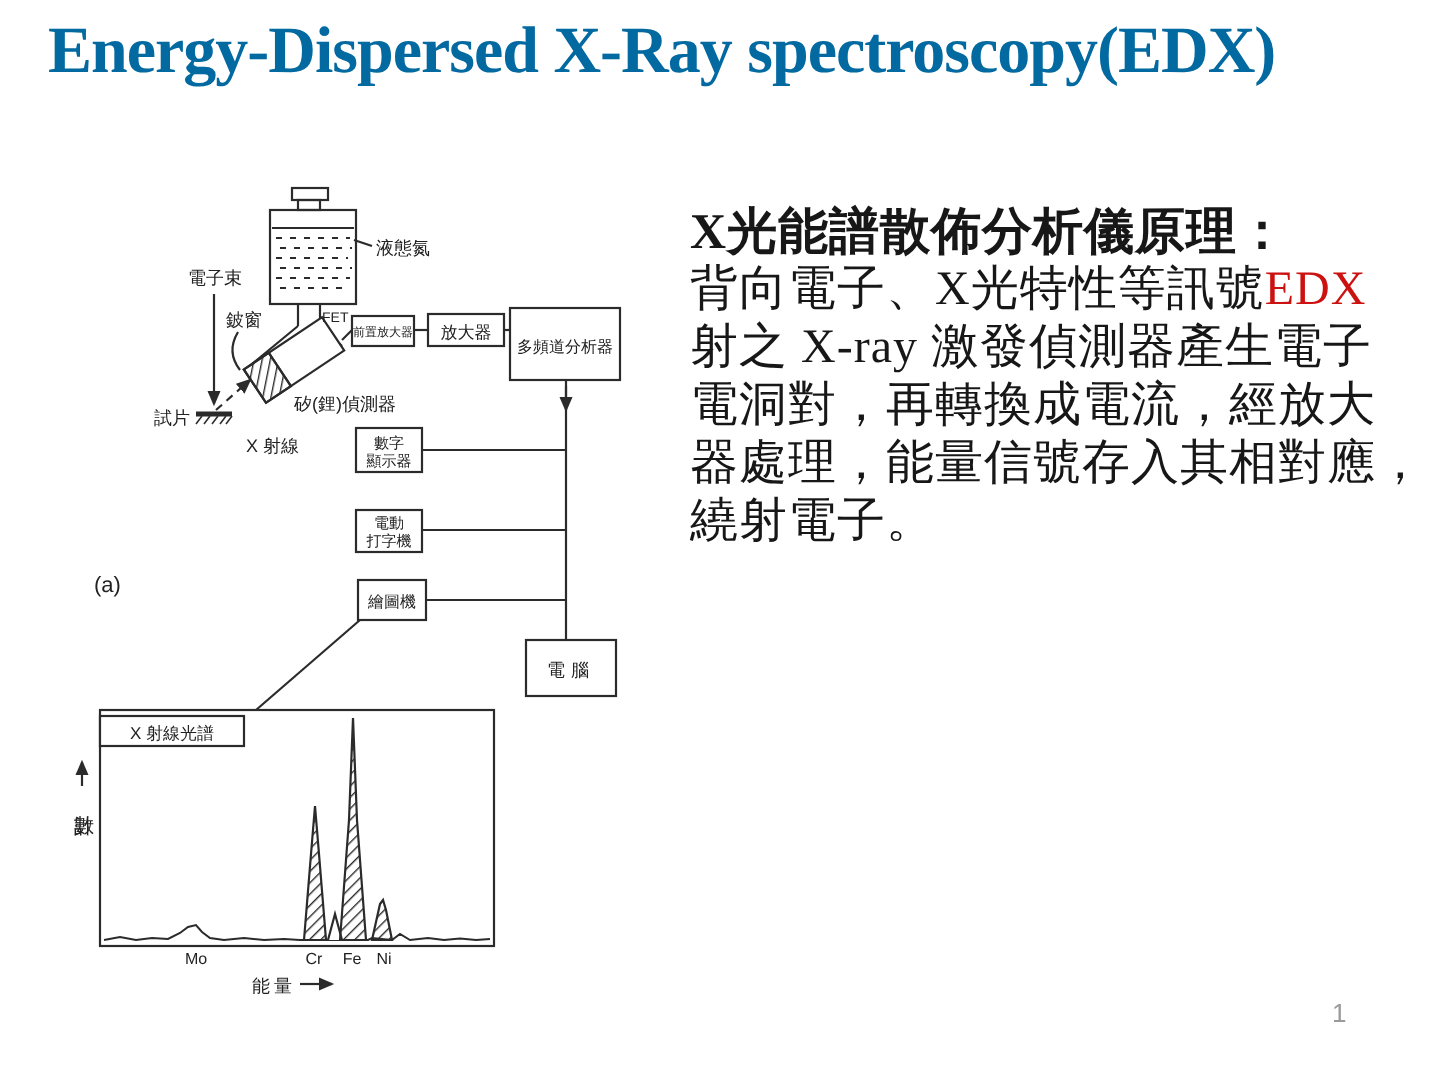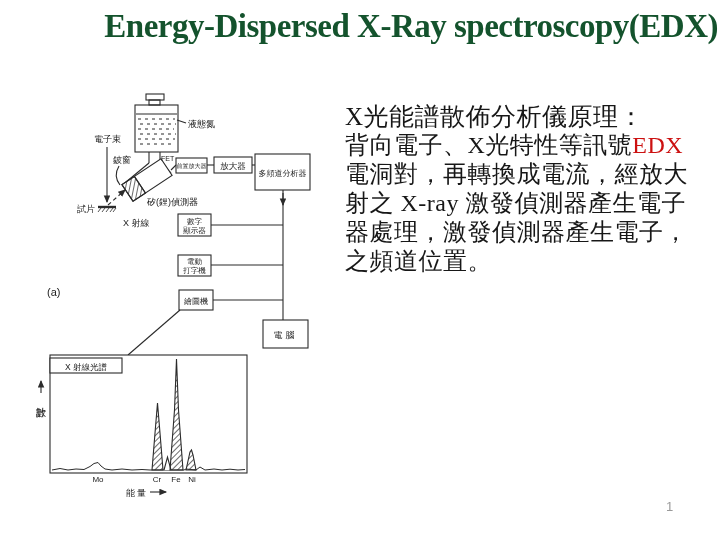--- a/index.html
+++ b/index.html
@@ -3,28 +3,28 @@
 <meta charset="utf-8">
 <style>
   html,body{margin:0;padding:0;background:#e8e8e8;}
   .slide{
     position:relative;width:720px;height:540px;background:#ffffff;
     overflow:hidden;font-family:"Liberation Serif", serif;
   }
   .slide-title{
     position:absolute;left:24px;top:8px;width:694px;
     font-family:"Liberation Serif", serif;font-weight:bold;
-    font-size:33px;letter-spacing:-0.5px;color:#14532d;white-space:nowrap;text-align:right;
+    font-size:33px;letter-spacing:-0.5px;color:#0369a1;white-space:nowrap;
   }
   .text-block{
     position:absolute;left:345px;top:102px;width:372px;
     font-size:24px;line-height:29px;color:#171717;letter-spacing:0.5px;
   }
   .text-block .line{white-space:nowrap;}
-  .text-block .heading{font-weight:normal;font-size:25px;}
+  .text-block .heading{font-weight:bold;font-size:25px;}
   .red{color:#cc1111;margin-top:16px;}
   .diagram-svg{position:absolute;left:30px;top:85px;}
   .page-number{
     position:absolute;left:666px;top:499px;font-size:13px;color:#9a9a9a;
     font-family:"Liberation Sans", sans-serif;
   }
   svg text{
     fill:#222;font-family:"Liberation Sans", sans-serif;
     stroke:none;
   }
@@ -152,20 +152,20 @@
       <text x="162" y="397" font-size="8" text-anchor="middle">Ni</text>
 
       <text x="96" y="411" font-size="9" letter-spacing="2">能量</text>
       <path d="M120,407 H136" marker-end="url(#arr)"></path>
     </g>
   </svg>
 
   <div class="text-block">
     <div class="line heading">X光能譜散佈分析儀原理：</div>
     <div class="line"><span>背向電子、X光特性等訊號</span><span class="red">EDX</span></div>
+    <div class="line"><span>射之 X-ray 激發偵測器產生電子</span></div>
     <div class="line"><span>電洞對，再轉換成電流，經放大</span></div>
-    <div class="line"><span>射之 X-ray 激發偵測器產生電子</span></div>
-    <div class="line"><span>器處理，激發偵測器產生電子，</span></div>
-    <div class="line"><span>之頻道位置。</span></div>
+    <div class="line"><span>器處理，能量信號存入其相對應，</span></div>
+    <div class="line"><span>繞射電子。</span></div>
   </div>
 
   <div class="page-number">1</div>
 </div>
 
 </body></html>

